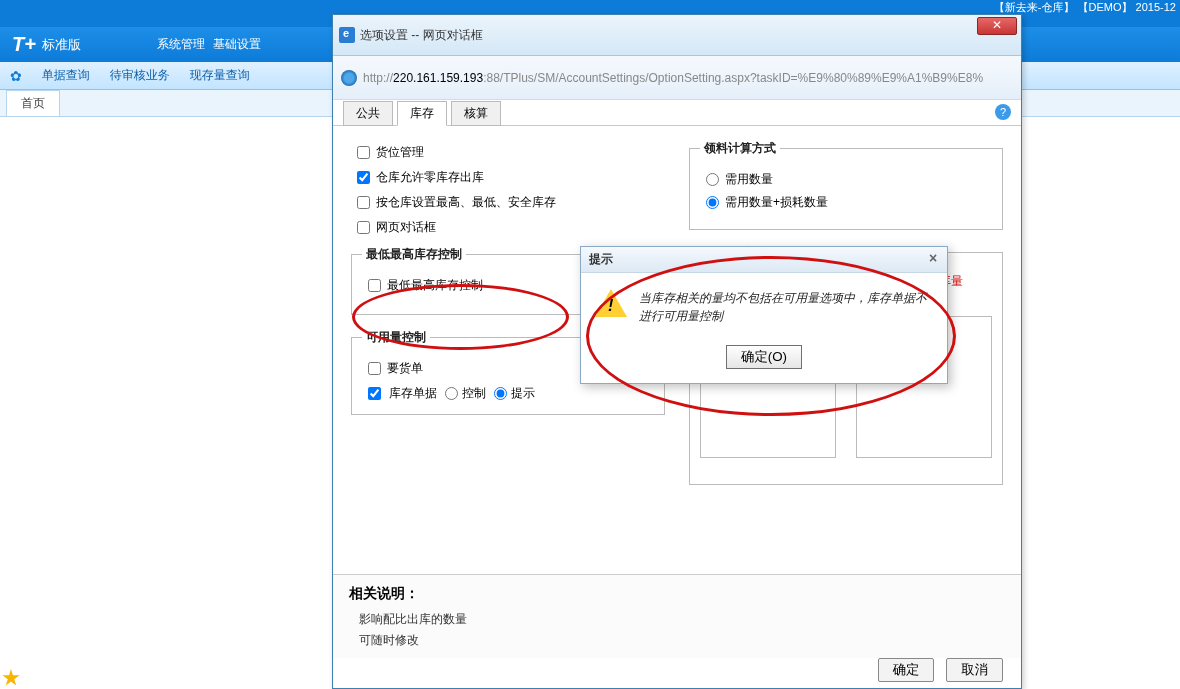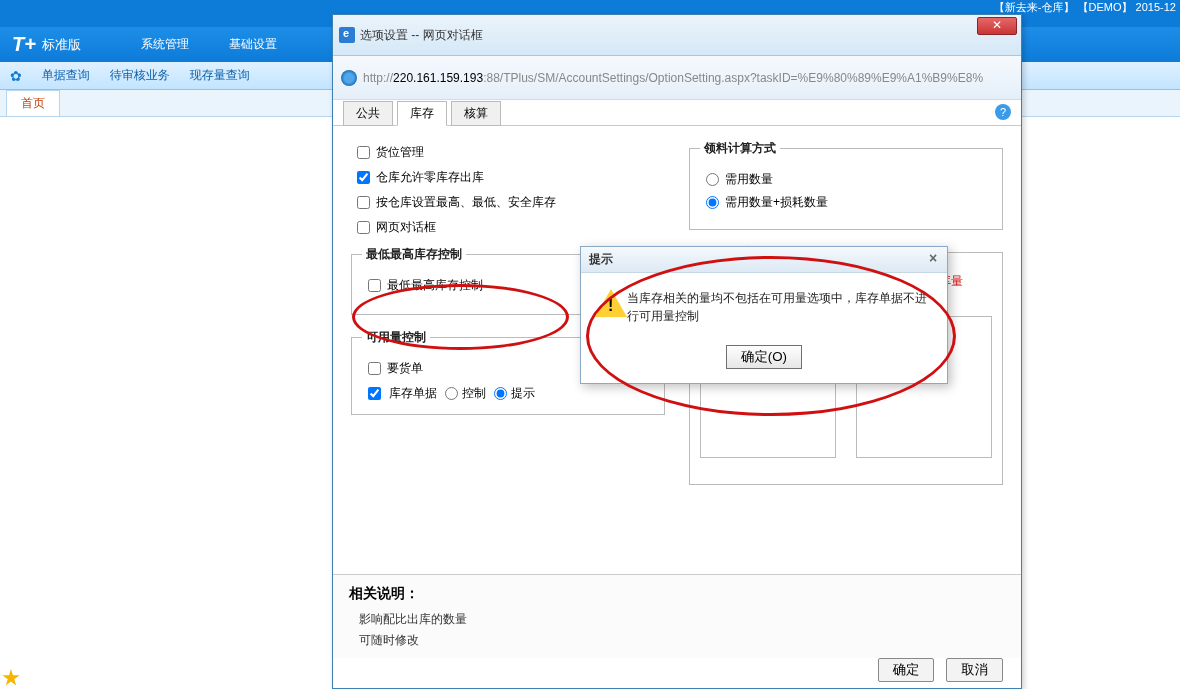--- a/index.html
+++ b/index.html
@@ -3,28 +3,28 @@
 <meta charset="utf-8">
 <style>
 * { box-sizing: border-box; margin: 0; padding: 0; }
 body { font-family: "Microsoft YaHei", SimSun, Arial, sans-serif; font-size: 12px; background: #fff; width: 1180px; height: 689px; overflow: hidden; position: relative; }
 
 
 .top-status { background: #0d7bd8; height: 27px; color: #fff; font-size: 11px; text-align: right; padding-right: 4px; line-height: 15px; overflow: hidden; white-space: nowrap; }
 .header-main { background: linear-gradient(#1d8ee8,#0d7bd8); height: 35px; display: flex; align-items: center; padding: 0 12px; color: #fff; }
 .logo { font-size: 20px; font-style: italic; font-weight: bold; margin-right: 6px; }
 .logo-sub { font-size: 13px; }
-.header-menus { margin-left: 60px; display: flex; gap: 40px; color: #fff; }
+.header-menus { margin-left: 76px; display: flex; gap: 8px; color: #fff; }
 .header-sub { background: linear-gradient(#dff1ff,#c3e4ff); height: 28px; display: flex; align-items: center; padding: 0 10px; border-bottom: 1px solid #8fc3ea; gap: 20px; }
 .header-sub .item { color: #0d5fa8; cursor: pointer; }
 .gear { color: #0d7bd8; font-size: 14px; }
 
 
 .page-tabs { background: #eaf4fc; height: 27px; border-bottom: 1px solid #b7d6ee; padding-left: 6px; display: flex; align-items: flex-end; }
-.page-tab { background: #fff; border: 1px solid #b7d6ee; border-bottom: none; padding: 4px 14px; font-size: 12px; color: #c2410c; }
+.page-tab { background: #fff; border: 1px solid #b7d6ee; border-bottom: none; padding: 4px 14px; font-size: 12px; color: #404040; }
 
 .content-blank { background: #fff; }
 
 
 .dialog { position: absolute; left: 332px; top: 14px; width: 690px; height: 675px; border: 1px solid #3c7fb1; background: #fff; box-shadow: 2px 2px 6px rgba(0,0,0,0.2); }
 .dialog-title { height: 41px; background: linear-gradient(#ebf4fb,#d5e8f7); border-bottom: 1px solid #a7c7e0; display: flex; align-items: center; padding: 0 6px; font-size: 12px; color: #333; position: relative; }
 .dialog-title .ie-icon { width: 16px; height: 16px; margin-right: 5px; background: #2b7cd3; border-radius: 2px; display: inline-block; position: relative; }
 .dialog-title .ie-icon::after { content: "e"; color: #fff; font-size: 11px; font-weight: bold; position: absolute; left: 4px; top: 0; }
 .close-x { position: absolute; right: 4px; top: 2px; width: 40px; height: 18px; background: linear-gradient(#e56868,#c93535); border: 1px solid #8a2626; border-radius: 2px; color: #fff; text-align: center; line-height: 15px; cursor: pointer; font-size: 12px; }
 
@@ -62,21 +62,21 @@
 .desc-title { font-size: 14px; font-weight: bold; margin-bottom: 6px; }
 .desc-body { padding-left: 10px; line-height: 1.7; color: #333; }
 
 .footer-btns { position: absolute; right: 18px; bottom: 0px; display: flex; gap: 12px; padding: 6px 0; }
 .footer-btns button { padding: 2px 14px; border: 1px solid #888; background: #f3f3f3; cursor: pointer; border-radius: 2px; }
 
 
 .alert { position: absolute; left: 580px; top: 246px; width: 368px; border: 1px solid #8aa9c4; background: #fff; box-shadow: 3px 3px 10px rgba(0,0,0,0.25); z-index: 50; }
 .alert-title { height: 26px; background: linear-gradient(#f4f9fd,#dde9f4); border-bottom: 1px solid #c5d6e5; padding: 0 8px; display: flex; align-items: center; font-weight: bold; color: #333; position: relative; }
 .alert-close { position: absolute; right: 6px; top: 4px; width: 16px; height: 16px; text-align: center; line-height: 14px; cursor: pointer; color: #666; font-size: 14px; }
-.alert-body { padding: 16px 14px 20px 14px; display: flex; align-items: flex-start; }
+.alert-body { padding: 16px 14px 20px 14px; display: flex; gap: 12px; align-items: flex-start; font-style: italic; }
 .warn-icon { width: 32px; height: 32px; position: relative; flex-shrink: 0; }
 .warn-icon::before { content: ""; position: absolute; left: 0; top: 0; border-left: 16px solid transparent; border-right: 16px solid transparent; border-bottom: 28px solid #ffcf33; }
 .warn-icon::after { content: "!"; position: absolute; left: 13px; top: 8px; color: #000; font-weight: bold; font-size: 16px; }
 .alert-msg { line-height: 1.5; color: #222; }
 .alert-foot { text-align: center; padding: 0 0 14px 0; }
 .alert-foot button { padding: 2px 14px; border: 1px solid #707070; background: linear-gradient(#fefefe,#e6e6e6); cursor: pointer; }
 
 
 .ellipse { position: absolute; border: 3px solid #d01010; border-radius: 50%; pointer-events: none; z-index: 60; }
 .ell1 { left: 352px; top: 284px; width: 217px; height: 66px; }

